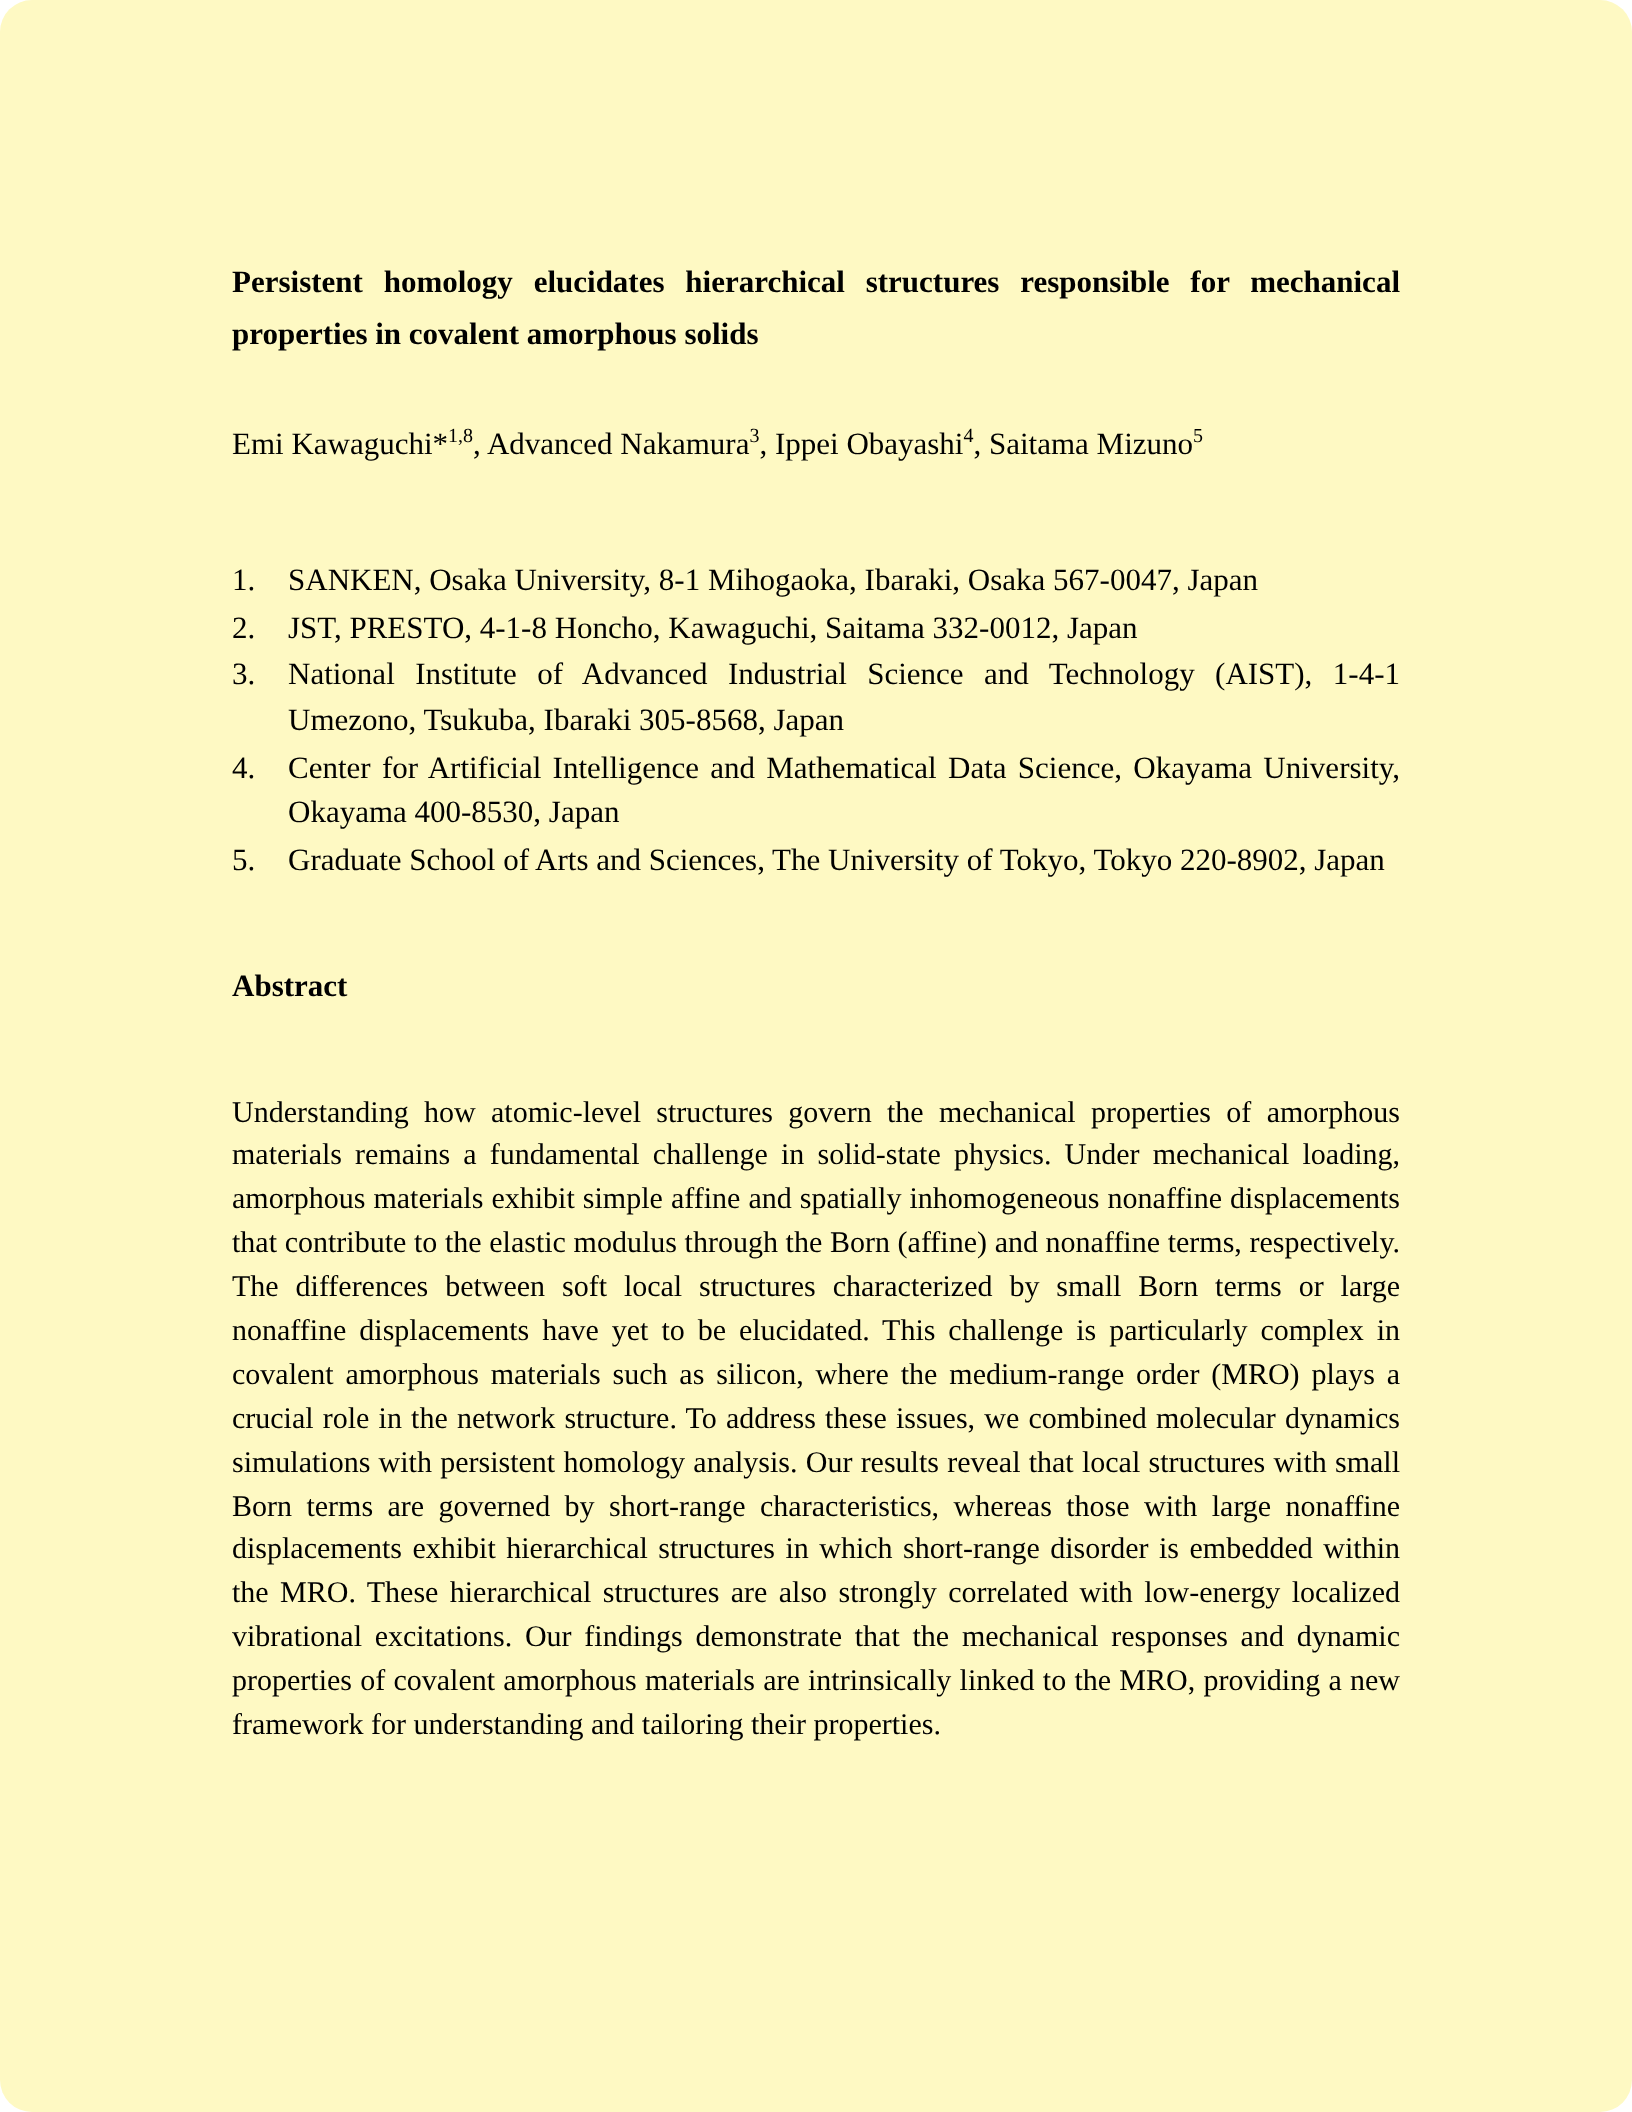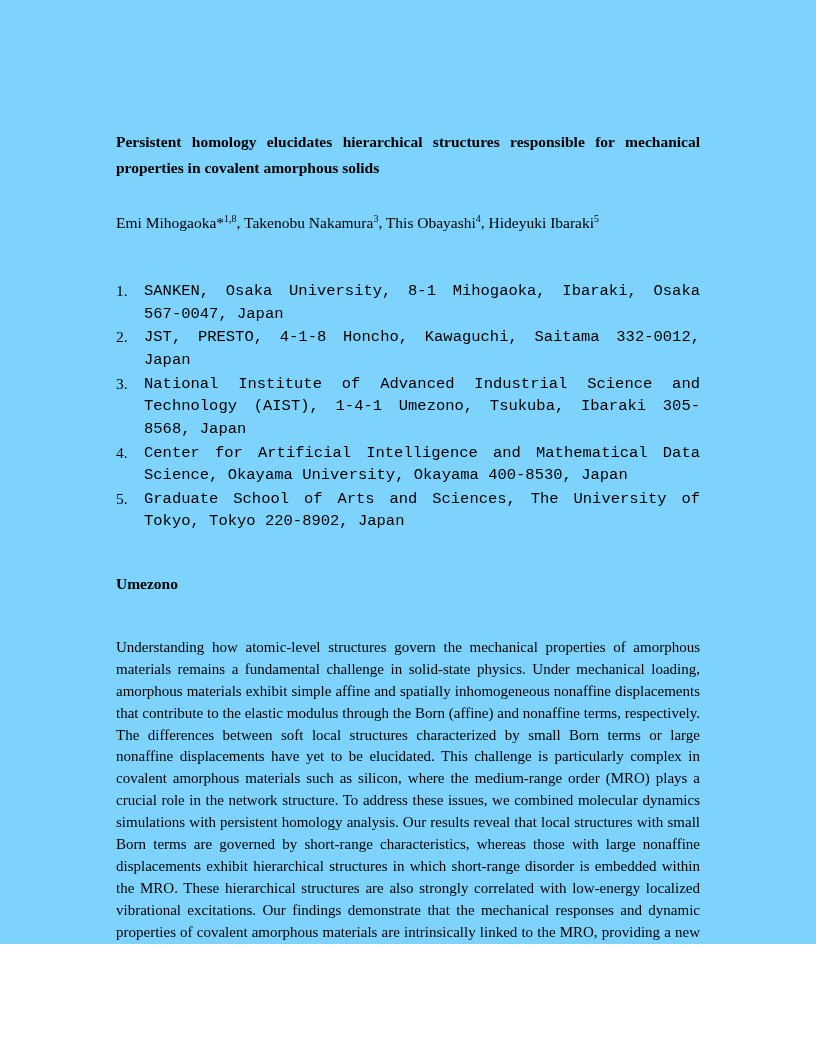--- a/index.html
+++ b/index.html
@@ -3,28 +3,29 @@
 <meta charset="utf-8">
 <style>
   html, body {
     margin: 0;
     padding: 0;
     background: #ffffff;
   }
   .page {
     position: relative;
     width: 816px;
-    height: 944px;
+    height: 1056px;
     margin: 0 auto;
-    background: #7dd3fc;
+    background: #fef9c3;
     box-sizing: border-box;
     padding: 129px 116px 0 116px;
     font-family: "Liberation Serif", "DejaVu Serif", serif;
     color: #000000;
     overflow: hidden;
+    border-radius: 16px;
   }
   .paper-title {
     font-size: 15.5px;
     font-weight: bold;
     line-height: 1.7;
     text-align: justify;
     margin: 0 0 30px 0;
   }
   .author-line {
     font-size: 15.5px;
@@ -43,42 +44,41 @@
     font-size: 15.5px;
     line-height: 1.46;
     margin: 0 0 1px 0;
   }
   .aff-num {
     flex: 0 0 28px;
   }
   .aff-text {
     flex: 1 1 auto;
     text-align: justify;
-    font-family: Liberation Mono, monospace;
   }
   .abstract-heading {
     font-size: 15.5px;
     font-weight: bold;
     margin: 0 0 44px 0;
   }
   .abstract-body {
     font-size: 15px;
     line-height: 1.46;
     text-align: justify;
     margin: 0;
   }
 </style>
 </head>
 <body>
 
 <div class="page">
 
   <h1 class="paper-title">Persistent homology elucidates hierarchical structures responsible for mechanical properties in covalent amorphous solids</h1>
 
-  <p class="author-line"><span>Emi Mihogaoka*</span><sup>1,8</sup><span>, </span><span>Takenobu Nakamura</span><sup>3</sup><span>, </span><span>This Obayashi</span><sup>4</sup><span>, </span><span>Hideyuki Ibaraki</span><sup>5</sup></p>
+  <p class="author-line"><span>Emi Kawaguchi*</span><sup>1,8</sup><span>, </span><span>Advanced Nakamura</span><sup>3</sup><span>, </span><span>Ippei Obayashi</span><sup>4</sup><span>, </span><span>Saitama Mizuno</span><sup>5</sup></p>
 
   <div class="affiliations">
     <div class="aff-row">
       <span class="aff-num">1.</span>
       <span class="aff-text">SANKEN, Osaka University, 8-1 Mihogaoka, Ibaraki, Osaka 567-0047, Japan</span>
     </div>
     <div class="aff-row">
       <span class="aff-num">2.</span>
       <span class="aff-text">JST, PRESTO, 4-1-8 Honcho, Kawaguchi, Saitama 332-0012, Japan</span>
     </div>
@@ -89,17 +89,17 @@
     <div class="aff-row">
       <span class="aff-num">4.</span>
       <span class="aff-text">Center for Artificial Intelligence and Mathematical Data Science, Okayama University, Okayama 400-8530, Japan</span>
     </div>
     <div class="aff-row">
       <span class="aff-num">5.</span>
       <span class="aff-text">Graduate School of Arts and Sciences, The University of Tokyo, Tokyo 220-8902, Japan</span>
     </div>
   </div>
 
-  <h2 class="abstract-heading">Umezono</h2>
+  <h2 class="abstract-heading">Abstract</h2>
 
   <p class="abstract-body">Understanding how atomic-level structures govern the mechanical properties of amorphous materials remains a fundamental challenge in solid-state physics. Under mechanical loading, amorphous materials exhibit simple affine and spatially inhomogeneous nonaffine displacements that contribute to the elastic modulus through the Born (affine) and nonaffine terms, respectively. The differences between soft local structures characterized by small Born terms or large nonaffine displacements have yet to be elucidated. This challenge is particularly complex in covalent amorphous materials such as silicon, where the medium-range order (MRO) plays a crucial role in the network structure. To address these issues, we combined molecular dynamics simulations with persistent homology analysis. Our results reveal that local structures with small Born terms are governed by short-range characteristics, whereas those with large nonaffine displacements exhibit hierarchical structures in which short-range disorder is embedded within the MRO. These hierarchical structures are also strongly correlated with low-energy localized vibrational excitations. Our findings demonstrate that the mechanical responses and dynamic properties of covalent amorphous materials are intrinsically linked to the MRO, providing a new framework for understanding and tailoring their properties.</p>
 
 </div>
 
 </body></html>

